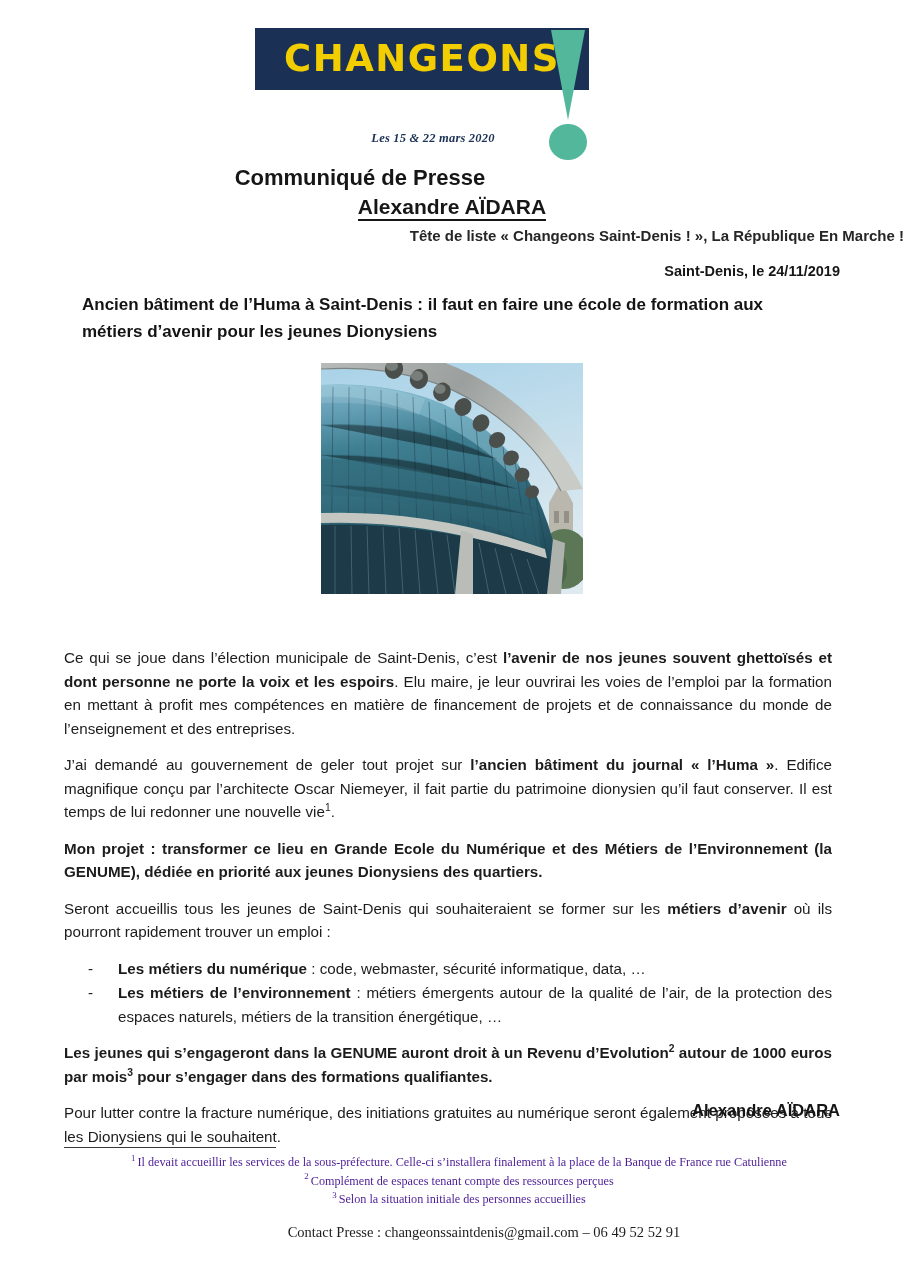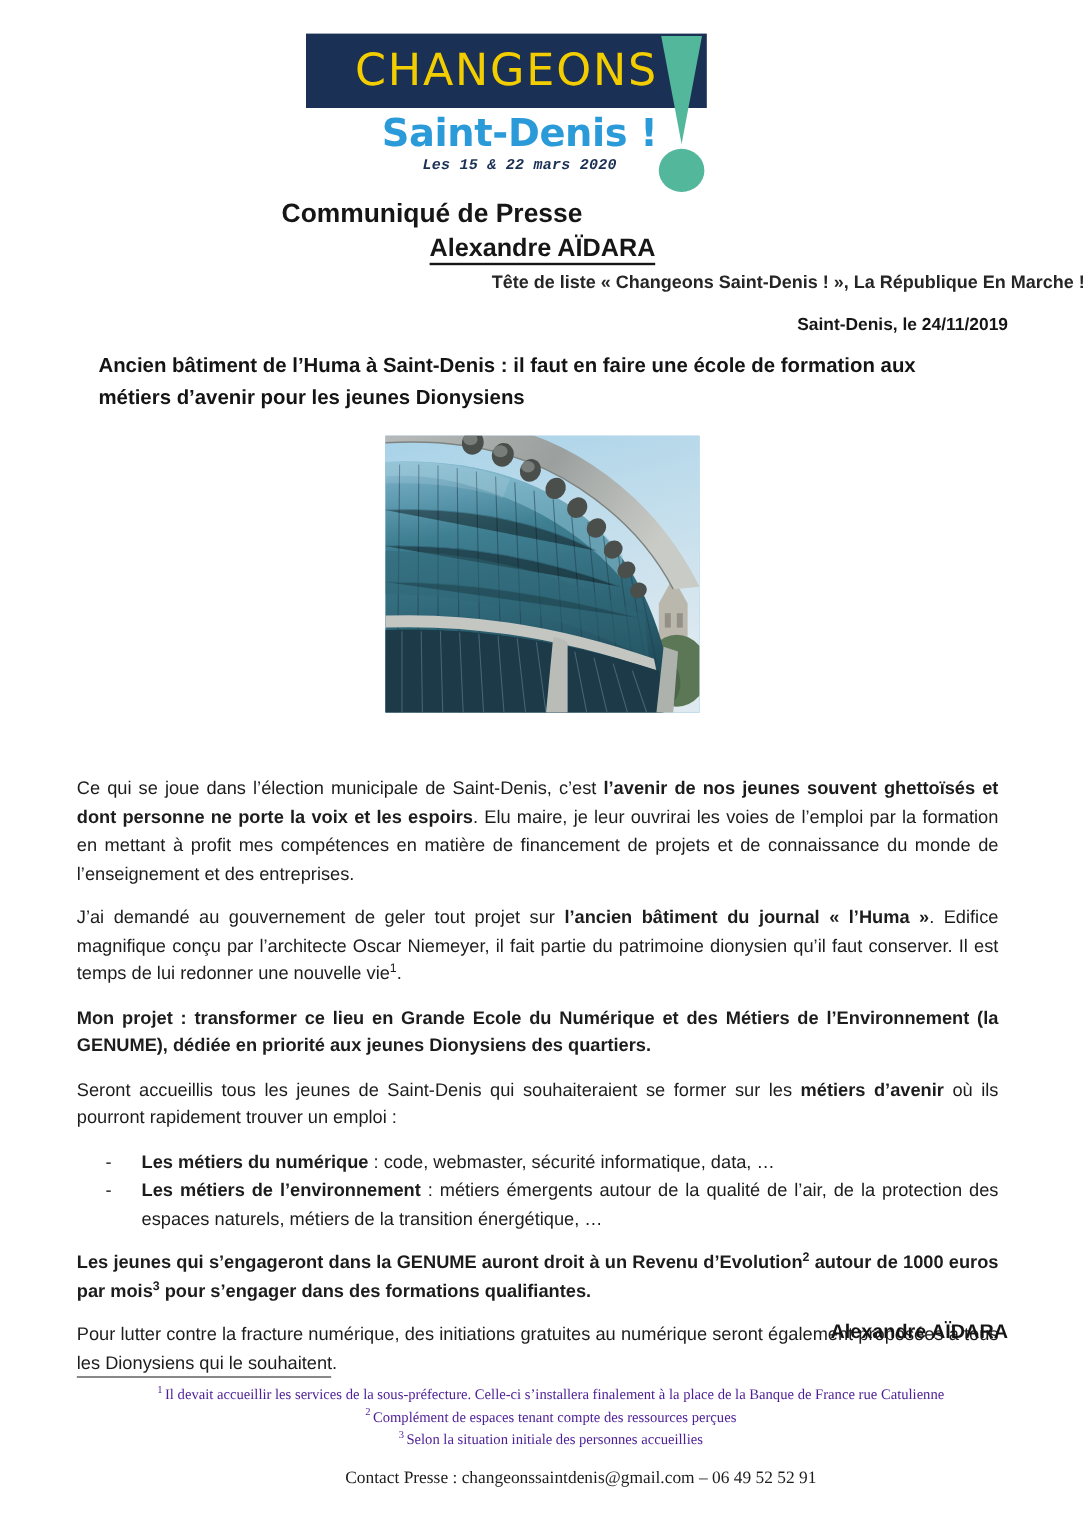--- a/index.html
+++ b/index.html
@@ -39,21 +39,21 @@
     background: #1b3055;
   }
   .logo-changeons {
     position: absolute;
     left: 0; top: 0;
     width: 334px;
     height: 66px;
     line-height: 62px;
     text-align: center;
     font-size: 37px;
-    font-weight: normal;
+    font-weight: bold;
     letter-spacing: 1.5px;
     color: #f2cd00;
     font-family: "DejaVu Sans", sans-serif;
   }
   .logo-saintdenis {
     position: absolute;
     left: 28px;
     top: 64px;
     width: 300px;
     text-align: center;
@@ -66,21 +66,21 @@
   .logo-tagline {
     position: absolute;
     left: 28px;
     top: 103px;
     width: 300px;
     text-align: center;
     font-size: 12.5px;
     font-weight: bold;
     font-style: italic;
     color: #1b3055;
-    font-family: Liberation Mono, monospace;
+    font-family: Liberation Serif, serif;
     letter-spacing: 0.2px;
   }
   .logo-excl-bar {
     position: absolute;
     left: 296px;
     top: 2px;
     width: 0;
     height: 0;
     border-left: 17px solid transparent;
     border-right: 17px solid transparent;
@@ -260,21 +260,20 @@
 </head>
 <body>
 
 <div class="page">
 
   <div class="logo-wrap">
     <div class="logo-navy-box"></div>
     <div class="logo-changeons">CHANGEONS</div>
     <div class="logo-excl-bar"></div>
     <div class="logo-excl-dot"></div>
-    <div class="logo-saintdenis">Saint-Denis !</div>
     <div class="logo-tagline">Les 15 &amp; 22 mars 2020</div>
   </div>
 
   <div class="cp-title">Communiqué de Presse</div>
   <div class="cp-name"><span>Alexandre AÏDARA</span></div>
   <div class="cp-sub">Tête de liste « Changeons Saint-Denis ! », La République En Marche !</div>
   <div class="cp-date">Saint-Denis, le 24/11/2019</div>
 
   <div class="headline">Ancien bâtiment de l’Huma à Saint-Denis : il faut en faire une école de formation aux métiers d’avenir pour les jeunes Dionysiens</div>
 

